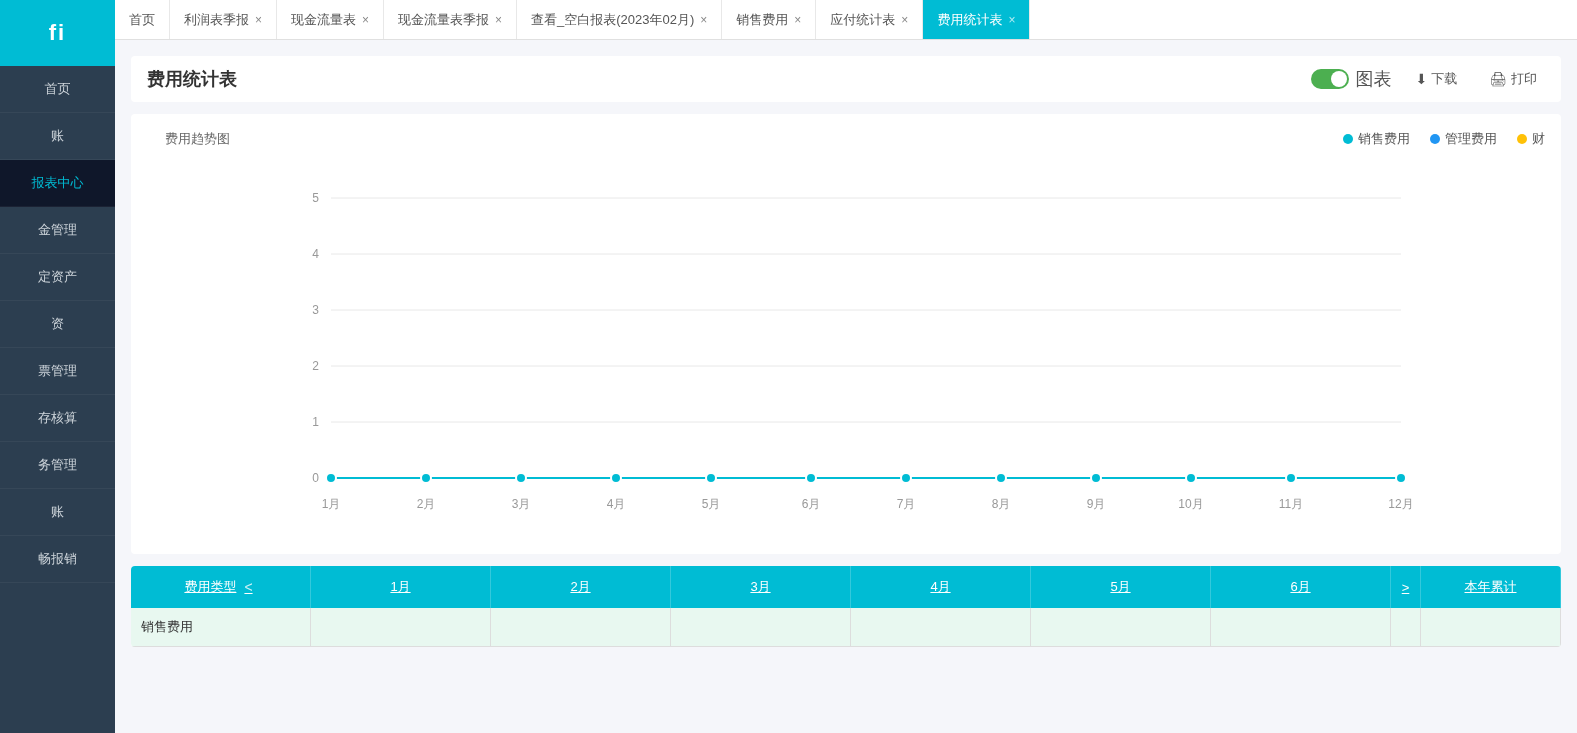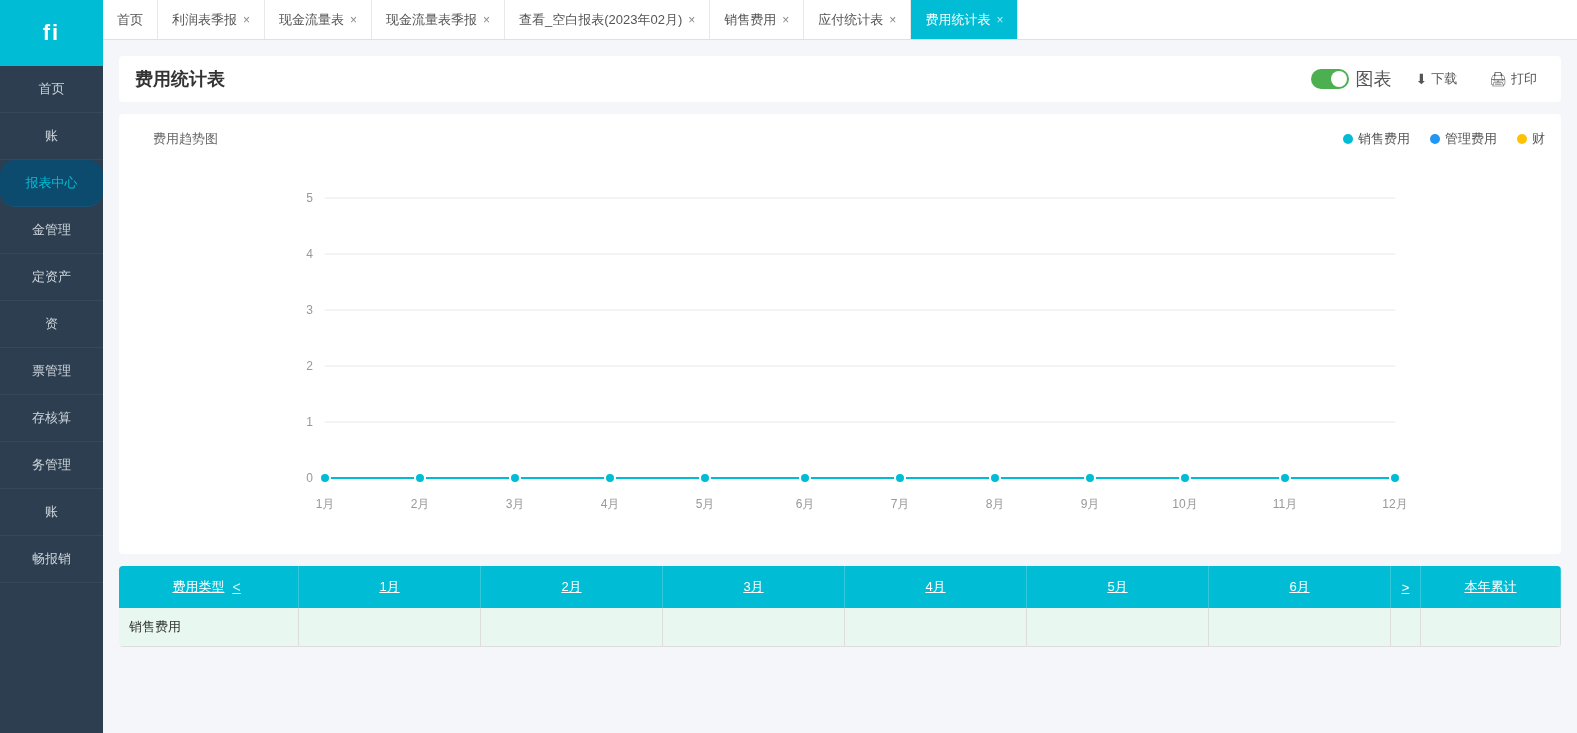--- a/index.html
+++ b/index.html
@@ -1,20 +1,20 @@
 <!DOCTYPE html>
 <html><head>
   <meta charset="utf-8">
   <style>
     * { margin: 0; padding: 0; box-sizing: border-box; }
     body { font-family: 'Microsoft YaHei', Arial, sans-serif; font-size: 13px; display: flex; height: 733px; overflow: hidden; background: #f0f2f5; }
 
     
     .sidebar {
-      width: 103px;
+      width: 115px;
       background: #2c3e50;
       display: flex;
       flex-direction: column;
       flex-shrink: 0;
       height: 100%;
       overflow: hidden;
     }
     .sidebar-logo {
       background: #00bcd4;
       height: 66px;
@@ -27,21 +27,21 @@
       letter-spacing: 2px;
     }
     .sidebar-item {
       color: #cdd4da;
       padding: 14px 10px;
       text-align: center;
       cursor: pointer;
       font-size: 13px;
       border-bottom: 1px solid rgba(255,255,255,0.05);
     }
-    .sidebar-item.active { background: #0c4a6e; color: #00bcd4; border-radius: 15px; }
+    .sidebar-item.active { background: #0f172a; color: #00bcd4; }
 
     
     .main {
       flex: 1;
       display: flex;
       flex-direction: column;
       overflow: hidden;
     }
 
     

